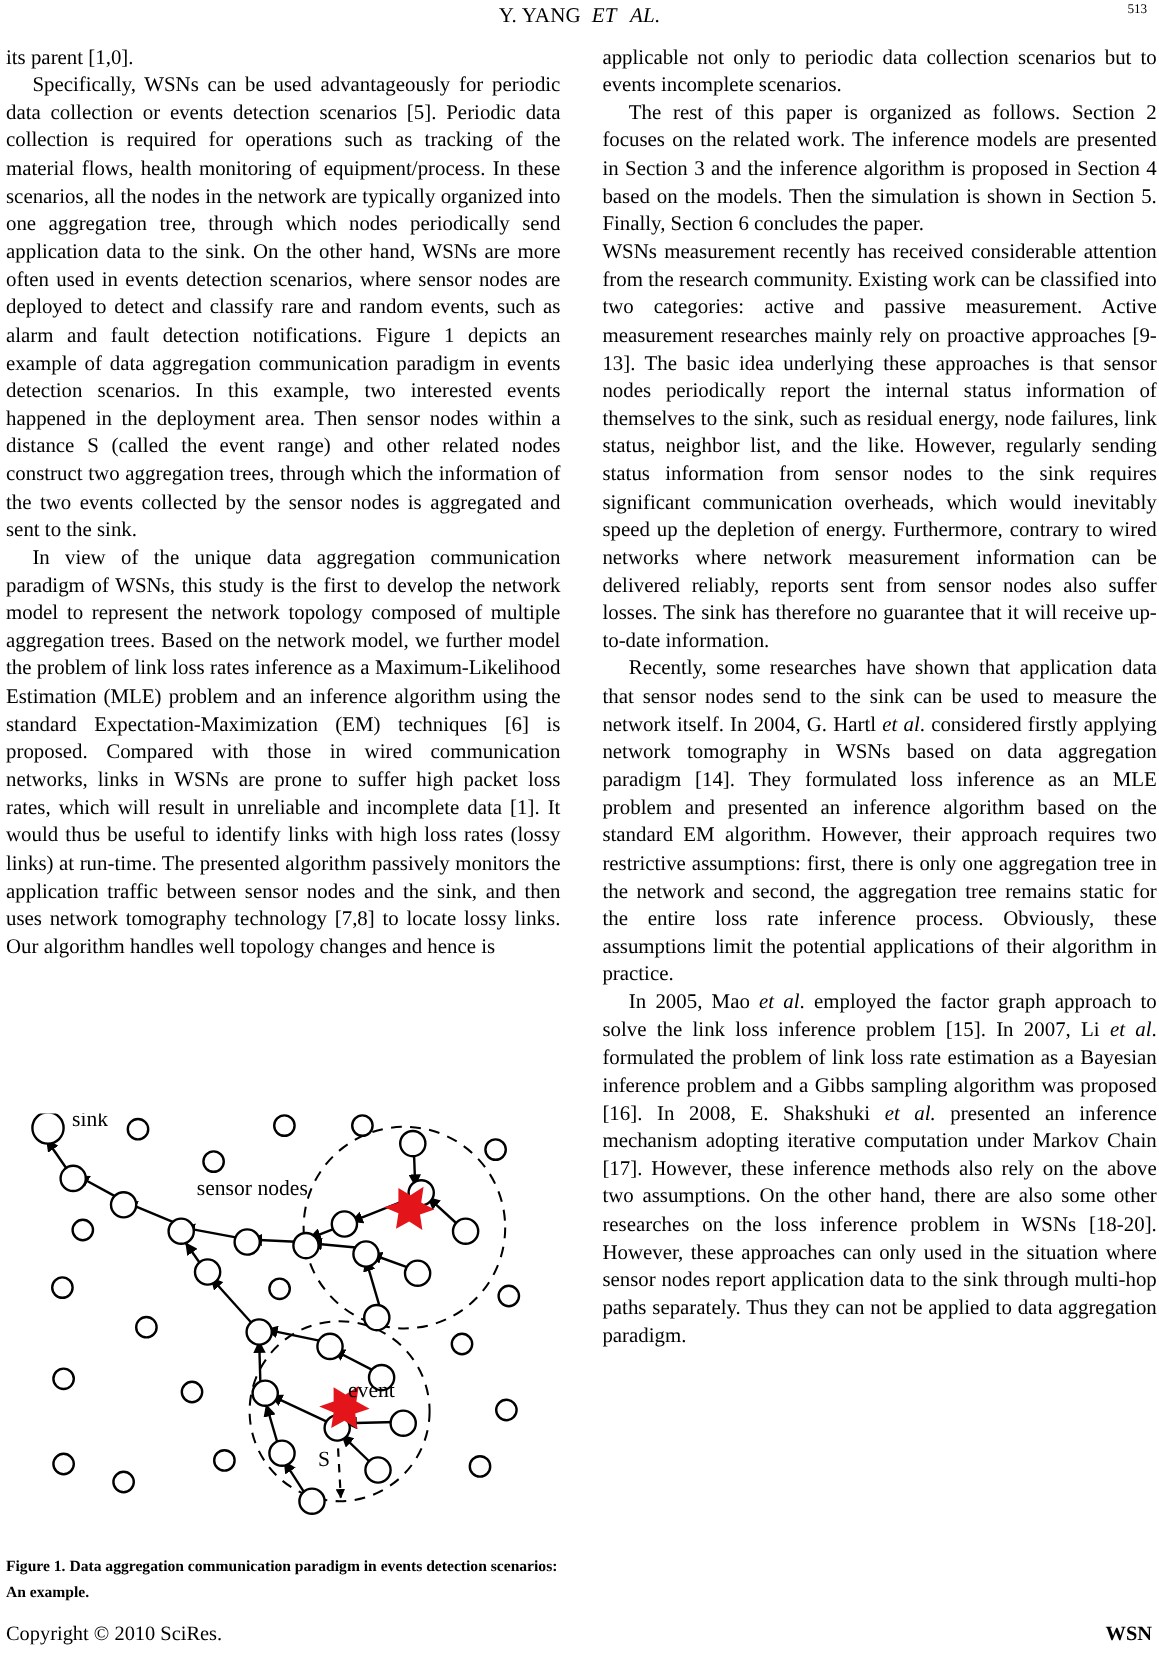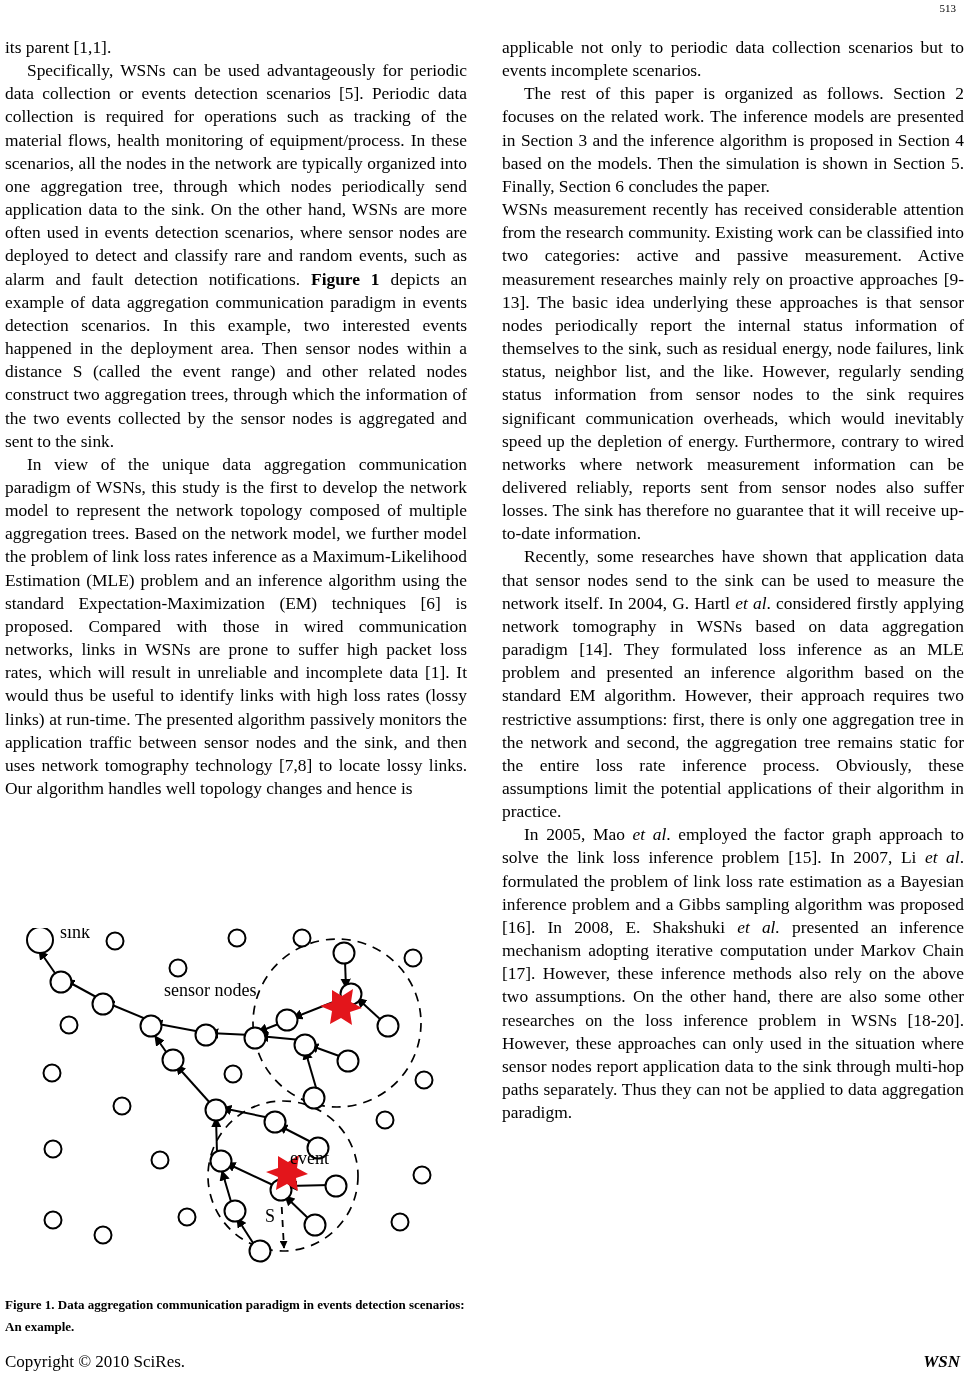--- a/index.html
+++ b/index.html
@@ -62,21 +62,21 @@
   }
   .col-left  { left: 5px; }
   .col-right { left: 502px; }
 
   .col p {
     margin: 0;
     text-indent: 22px;
   }
   .col p.noindent { text-indent: 0; }
 
-  .col p b { font-weight: bold; }
+  .col p b { font-weight: normal; }
   .col p i { }
 
   h2.section-head {
     font-size: 20px;
     font-weight: bold;
     margin: 27px 0 24px 0;
     line-height: 22px;
     text-align: left;
   }
 
@@ -117,34 +117,36 @@
     position: absolute;
     left: 5px;
     top: 0;
     font-size: 17px;
   }
   .footer-right {
     position: absolute;
     right: 6px;
     top: 0;
     font-size: 17px;
-    font-style: italic;
     font-weight: bold;
   }
 </style>
 </head>
 <body>
 
 <div class="running-head">
+  <div class="rh-title">
+    <span>Y. YANG</span><span class="ital">ET</span><span class="ital2">AL.</span>
+  </div>
   <div class="rh-page">513</div>
 </div>
 
 <div class="col col-left">
 
-  <p class="noindent">its parent [1,1].</p>
+  <p class="noindent">its parent [1,0].</p>
 
   <p><span>Specifically, WSNs can be used advantageously for periodic data collection or events detection scenarios [5]. Periodic data collection is required for operations such as tracking of the material flows, health monitoring of equipment/process. In these scenarios, all the nodes in the network are typically organized into one aggregation tree, through which nodes periodically send application data to the sink. On the other hand, WSNs are more often used in events detection scenarios, where sensor nodes are deployed to detect and classify rare and random events, such as alarm and fault detection notifications. </span><b>Figure 1</b><span> depicts an example of data aggregation communication paradigm in events detection scenarios. In this example, two interested events happened in the deployment area. Then sensor nodes within a distance S (called the event range) and other related nodes construct two aggregation trees, through which the information of the two events collected by the sensor nodes is aggregated and sent to the sink.</span></p>
 
   <p>In view of the unique data aggregation communication paradigm of WSNs, this study is the first to develop the network model to represent the network topology composed of multiple aggregation trees. Based on the network model, we further model the problem of link loss rates inference as a Maximum-Likelihood Estimation (MLE) problem and an inference algorithm using the standard Expectation-Maximization (EM) techniques [6] is proposed. Compared with those in wired communication networks, links in WSNs are prone to suffer high packet loss rates, which will result in unreliable and incomplete data [1]. It would thus be useful to identify links with high loss rates (lossy links) at run-time. The presented algorithm passively monitors the application traffic between sensor nodes and the sink, and then uses network tomography technology [7,8] to locate lossy links. Our algorithm handles well topology changes and hence is</p>
 </div>
 
 <div class="col col-right">
 
   <p class="noindent">applicable not only to periodic data collection scenarios but to events incomplete scenarios.</p>
 

